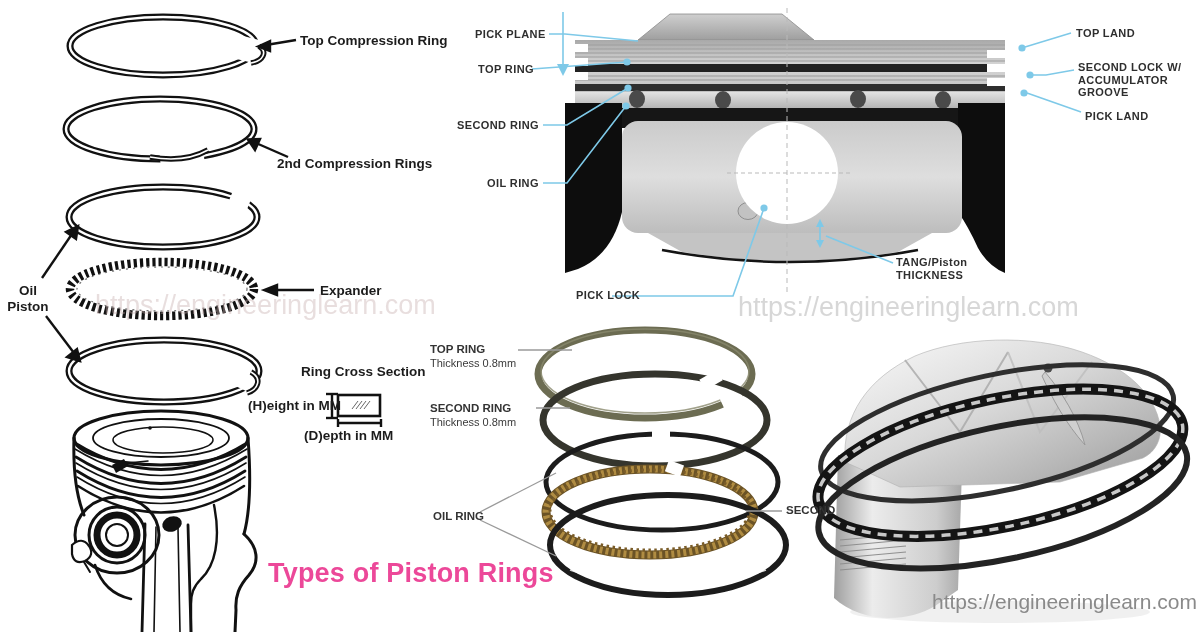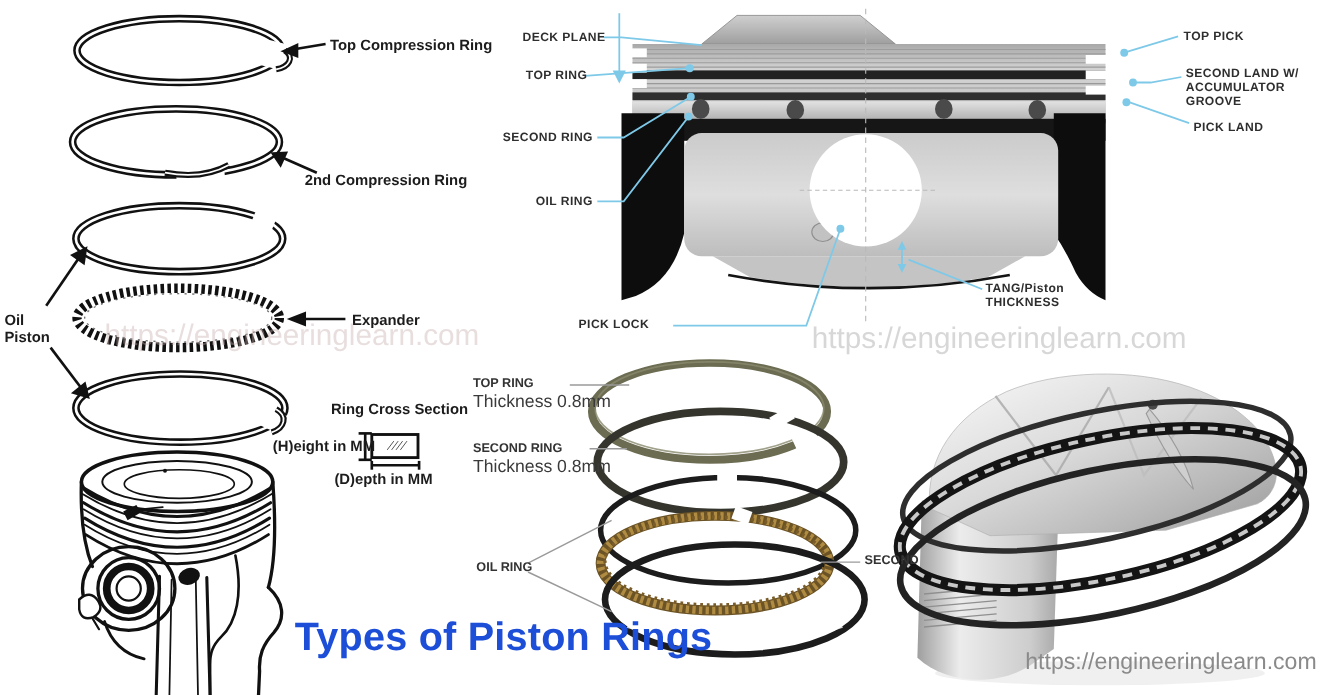--- a/index.html
+++ b/index.html
@@ -5,27 +5,27 @@
   html,body{margin:0;padding:0;background:#fff;}
   #canvas{
     position:relative;width:1200px;height:632px;background:#fff;overflow:hidden;
     font-family:Liberation Sans, sans-serif;
   }
   #canvas svg{position:absolute;left:0;top:0;}
   .lbl{position:absolute;white-space:nowrap;line-height:1.15;}
   .lbl-sketch{font-size:13.5px;color:#1c1c1c;font-weight:600;}
   .lbl-cad{font-size:11px;color:#2e2e2e;font-weight:700;letter-spacing:.4px;}
   .lbl-stack{font-size:11.5px;color:#333;font-weight:600;}
-  .lbl-stack-sub{font-size:16px;color:#3a3a3a;font-weight:400;}
-  .title{position:absolute;font-size:36px;font-weight:700;color:#1d4ed8;letter-spacing:.2px;}
+  .lbl-stack-sub{font-size:11px;color:#3a3a3a;font-weight:400;}
+  .title{position:absolute;font-size:27px;font-weight:700;color:#ec4899;letter-spacing:.2px;}
   .wm{position:absolute;white-space:nowrap;font-weight:400;}
   .wm-left{left:95px;top:290px;font-size:27px;color:rgba(198,172,172,.40);}
   .wm-mid{left:738px;top:292px;font-size:27px;color:rgba(182,182,182,.55);}
   .wm-br{left:932px;top:590px;font-size:21px;color:#8a8a8a;}
-  .oilrings-block{width:48px;}
+  .oilrings-block{text-align:center;width:48px;}
 </style>
 </head>
 <body>
 
 <div id="canvas">
 
   <svg width="1200" height="632" viewBox="0 0 1200 632">
     <defs>
       <linearGradient id="gBand" x1="0" y1="0" x2="0" y2="1">
         <stop offset="0" stop-color="#a9a9a9"></stop>
@@ -291,39 +291,39 @@
       <g transform="rotate(-12 1005 470)">
         <ellipse cx="1005" cy="432" rx="180" ry="58" fill="none" stroke="#2e2e2e" stroke-width="5"></ellipse>
         <ellipse cx="1002" cy="462" rx="186" ry="64" fill="none" stroke="#141414" stroke-width="11"></ellipse>
         <ellipse cx="1002" cy="462" rx="186" ry="64" fill="none" stroke="#e8e8e8" stroke-width="3.5" stroke-dasharray="9 7" opacity=".85"></ellipse>
         <ellipse cx="998" cy="492" rx="188" ry="66" fill="none" stroke="#232323" stroke-width="6"></ellipse>
       </g>
     </g>
   </svg>
 
   <div class="lbl lbl-sketch" style="left:300px;top:33px">Top Compression Ring</div>
-  <div class="lbl lbl-sketch" style="left:277px;top:156px">2nd Compression Ring</div>
+  <div class="lbl lbl-sketch" style="left:277px;top:156px">2nd Compression Rings</div>
   <div class="lbl lbl-sketch oilrings-block" style="left:4px;top:283px">
     <div>Oil</div>
     <div>Piston</div>
   </div>
   <div class="lbl lbl-sketch" style="left:320px;top:283px">Expander</div>
   <div class="lbl lbl-sketch" style="left:301px;top:364px">Ring Cross Section</div>
   <div class="lbl lbl-sketch" style="left:248px;top:398px">(H)eight in MM</div>
   <div class="lbl lbl-sketch" style="left:304px;top:428px">(D)epth in MM</div>
   <div class="title" style="left:268px;top:558px">Types of Piston Rings</div>
 
-  <div class="lbl lbl-cad" style="left:475px;top:28px">DECK PLANE</div>
+  <div class="lbl lbl-cad" style="left:475px;top:28px">PICK PLANE</div>
   <div class="lbl lbl-cad" style="left:478px;top:63px">TOP RING</div>
   <div class="lbl lbl-cad" style="left:457px;top:119px">SECOND RING</div>
   <div class="lbl lbl-cad" style="left:487px;top:177px">OIL RING</div>
-  <div class="lbl lbl-cad" style="left:526px;top:289px">PICK LOCK</div>
-  <div class="lbl lbl-cad" style="left:1076px;top:27px">TOP PICK</div>
+  <div class="lbl lbl-cad" style="left:576px;top:289px">PICK LOCK</div>
+  <div class="lbl lbl-cad" style="left:1076px;top:27px">TOP LAND</div>
   <div class="lbl lbl-cad" style="left:1078px;top:61px">
-    <div>SECOND LAND W/</div>
+    <div>SECOND LOCK W/</div>
     <div>ACCUMULATOR</div>
     <div>GROOVE</div>
   </div>
   <div class="lbl lbl-cad" style="left:1085px;top:110px">PICK LAND</div>
   <div class="lbl lbl-cad" style="left:896px;top:256px">
     <div>TANG/Piston</div>
     <div>THICKNESS</div>
   </div>
 
   <div class="lbl lbl-stack" style="left:430px;top:343px">TOP RING</div>

